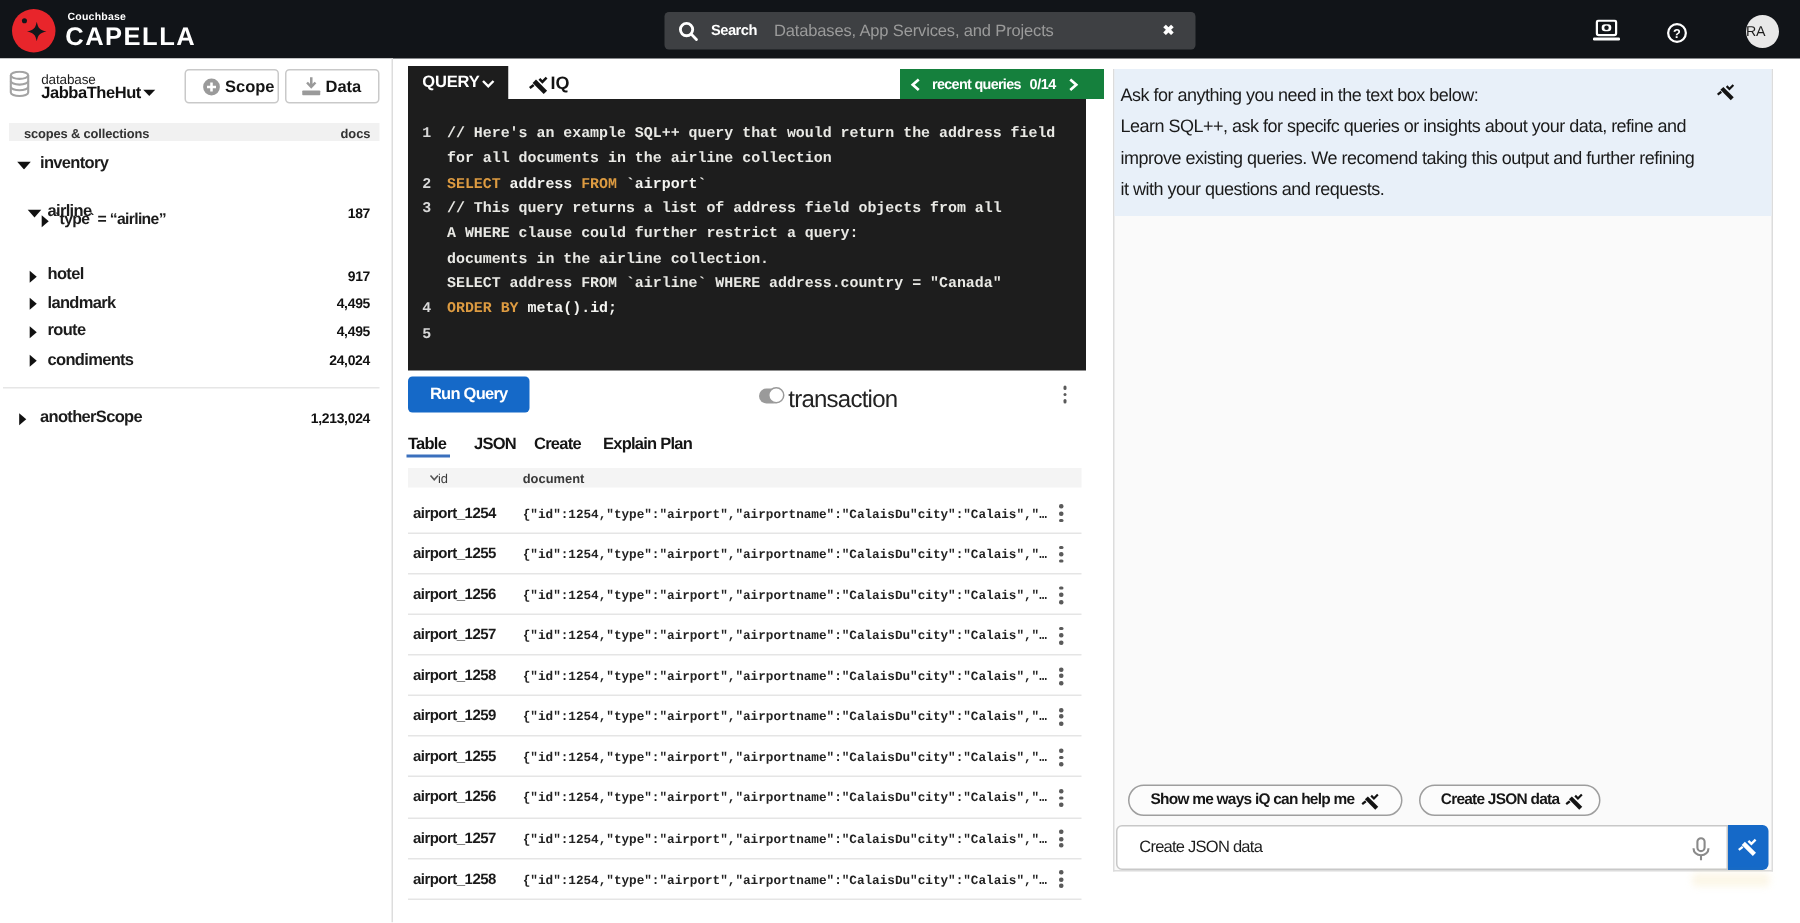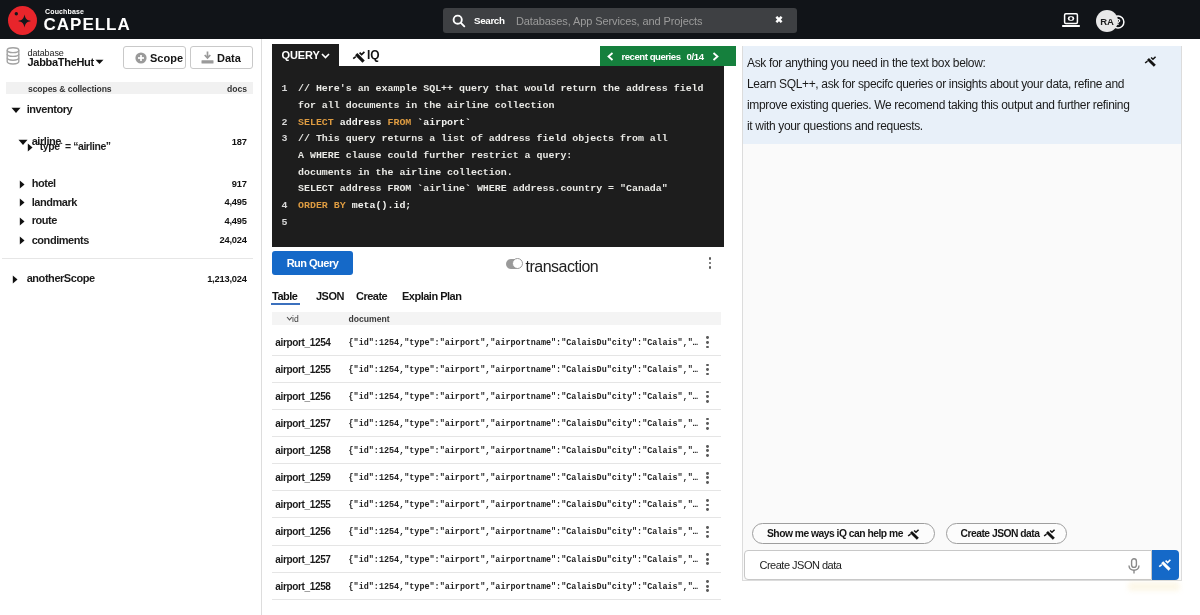--- a/index.html
+++ b/index.html
@@ -8,30 +8,30 @@
 .abs{position:absolute}
 
 #topbar{position:absolute;left:0;top:0;width:1200px;height:39px;background:#111418}
 #logoC{position:absolute;left:7.5px;top:6px;width:29px;height:29px;border-radius:50%;background:#e8252b}
 #brand1{position:absolute;left:45px;top:8px;font-size:7px;font-weight:bold;color:#fff;letter-spacing:.15px}
 #brand2{position:absolute;left:43.5px;top:15px;font-size:17px;font-weight:600;color:#fff;letter-spacing:1px}
 #sbox{position:absolute;left:443px;top:7.5px;width:354px;height:25.5px;background:#3e4043;border-radius:3px}
 #sword{position:absolute;left:474px;top:15px;font-size:9.8px;font-weight:600;color:#fff;letter-spacing:-.35px}
 #sph{position:absolute;left:516px;top:14.5px;font-size:11px;color:#9b9b9b;letter-spacing:-.1px}
 #sx{position:absolute;left:775px;top:14px;font-size:9.5px;font-weight:bold;color:#fff}
-#avatar{position:absolute;left:1096px;top:9.5px;width:22px;height:22px;border-radius:50%;background:#e8e8e8;color:#1c1c1c;font-size:9.5px;font-weight:bold;text-align:center;line-height:23px;letter-spacing:-.2px}
+#avatar{position:absolute;left:1164px;top:9.5px;width:22px;height:22px;border-radius:50%;background:#e8e8e8;color:#1c1c1c;font-size:9.5px;font-weight:normal;line-height:23px;letter-spacing:-.2px}
 
 #sidebar{position:absolute;left:0;top:39px;width:262px;height:576px;background:#fff;border-right:1px solid #ddd}
 #dblabel{position:absolute;left:27.5px;top:9px;font-size:9px;color:#1d1d1d;letter-spacing:-.1px}
 #dbname{position:absolute;left:27.5px;top:16.5px;font-size:11px;font-weight:bold;color:#111;letter-spacing:-.3px}
 .btn{position:absolute;top:7px;height:22.5px;background:#fff;border:1px solid #c9c9c9;border-radius:3px;font-size:11px;font-weight:bold;color:#151515}
 #btnScope{left:123.3px;width:63px}
 #btnData{left:189.7px;width:63px}
 #scbar{position:absolute;left:6px;top:43px;width:247px;height:11.5px;background:#f1f1f1;color:#333}
-#scbar b{position:absolute;left:22px;top:1.5px;font-size:8.6px;font-weight:600;letter-spacing:-.1px}
+#scbar b{position:absolute;left:10px;top:1.5px;font-size:8.6px;font-weight:600;letter-spacing:-.1px}
 #scbar i{position:absolute;right:6px;top:1.5px;font-size:8.6px;font-weight:600;font-style:normal}
 .trow{position:absolute;left:0;width:253px;height:18px}
 .tl{position:absolute;font-size:11px;font-weight:600;color:#1c1c1c;letter-spacing:-.45px;top:2px}
 .tn{position:absolute;right:6.3px;top:3.5px;font-size:9.3px;font-weight:bold;color:#111;letter-spacing:-.2px}
 .car{position:absolute}
 #tsep{position:absolute;left:2px;top:219px;width:251px;height:1px;background:#e6e6e6}
 
 #tabQ{position:absolute;left:272px;top:44px;width:67px;height:22px;background:#1d1d1d;color:#fff}
 #tabQ b{position:absolute;left:9.5px;top:4.5px;font-size:11px;letter-spacing:-.1px}
 #tabbarW{position:absolute;left:339px;top:44px;width:261px;height:22px;background:#fff}

